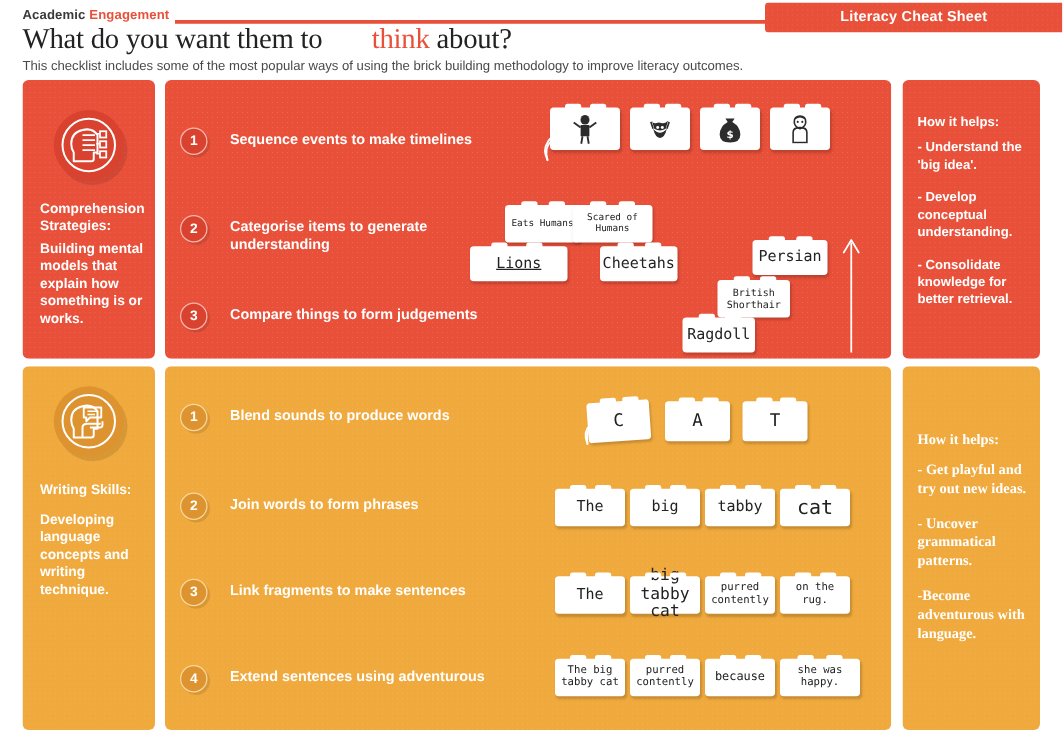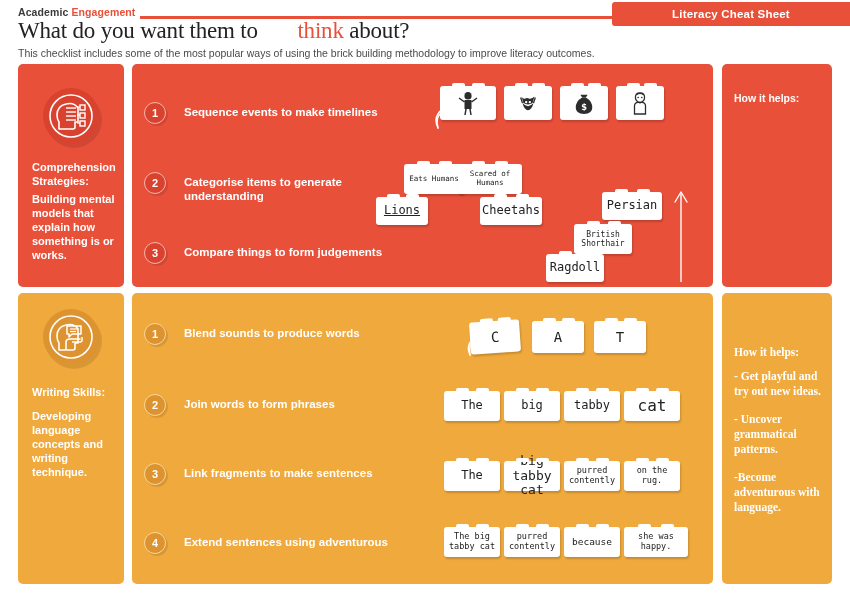--- a/index.html
+++ b/index.html
@@ -199,37 +199,42 @@
           <path d="M12 2 q5 0 5 5 q0 4 -5 6 q-5-2 -5-6 q0-5 5-5z" fill="none" stroke="#2c2c2c" stroke-width="1.4"></path>
           <path d="M8 4 q4-3 8 0" stroke="#2c2c2c" stroke-width="1.4" fill="none"></path>
           <path d="M6 25 l0-9 q0-4 6-4 q6 0 6 4 l0 9z" fill="none" stroke="#2c2c2c" stroke-width="1.4"></path>
           <circle cx="10" cy="7" r=".9" fill="#2c2c2c"></circle>
           <circle cx="14" cy="7" r=".9" fill="#2c2c2c"></circle>
         </svg>
       </div>
 
       <div class="brick" style="left:272px; top:100px; width:60px; height:30px; font-size:7.5px;">Eats Humans</div>
       <div class="brick" style="left:326px; top:100px; width:64px; height:30px; font-size:7.5px;">Scared of Humans</div>
-      <div class="brick" style="left:244px; top:133px; width:52px; height:28px; font-size:12px;text-decoration:underline;">Lions</div>
+      <div class="brick" style="left:244px; top:133px; width:78px; height:28px; font-size:12px;text-decoration:underline;">Lions</div>
       <div class="brick" style="left:348px; top:133px; width:62px; height:28px; font-size:12px;">Cheetahs</div>
 
       <div class="brick" style="left:470px; top:128px; width:60px; height:28px; font-size:12px;">Persian</div>
       <div class="brick" style="left:442px; top:160px; width:58px; height:30px; font-size:8px;">British Shorthair</div>
       <div class="brick" style="left:414px; top:190px; width:58px; height:28px; font-size:12px;">Ragdoll</div>
 
       <div class="arrow" style="left:538px; top:122px;">
         <svg width="22" height="98" viewBox="0 0 22 98">
           <line x1="11" y1="96" x2="11" y2="8" stroke="#fff" stroke-width="1.4"></line>
           <path d="M5 16 L11 6 L17 16" fill="none" stroke="#fff" stroke-width="1.4" stroke-linecap="round" stroke-linejoin="round"></path>
         </svg>
       </div>
     </div>
 
     <div class="panel helps">
       <div class="helps-title">How it helps:</div>
+      <div class="helps-list">
+        <div class="hitem">- Understand the 'big idea'.</div>
+        <div class="hitem">- Develop conceptual understanding.</div>
+        <div class="hitem">- Consolidate knowledge for better retrieval.</div>
+      </div>
     </div>
   </div>
 
   <div class="band orange">
 
     <div class="panel side">
       <div class="badge">
         <svg viewBox="0 0 56 56">
           <circle cx="28" cy="28" r="21" fill="none" stroke="#fff" stroke-width="1.6"></circle>
           <path d="M16 34 q-2-3 -2-7 q0-9 9-11 q8-2 12 4 l0 14 l-3 0 l0 5 q0 2 -2 2 l-14 0 z" fill="none" stroke="#fff" stroke-width="1.6" stroke-linejoin="round"></path>

